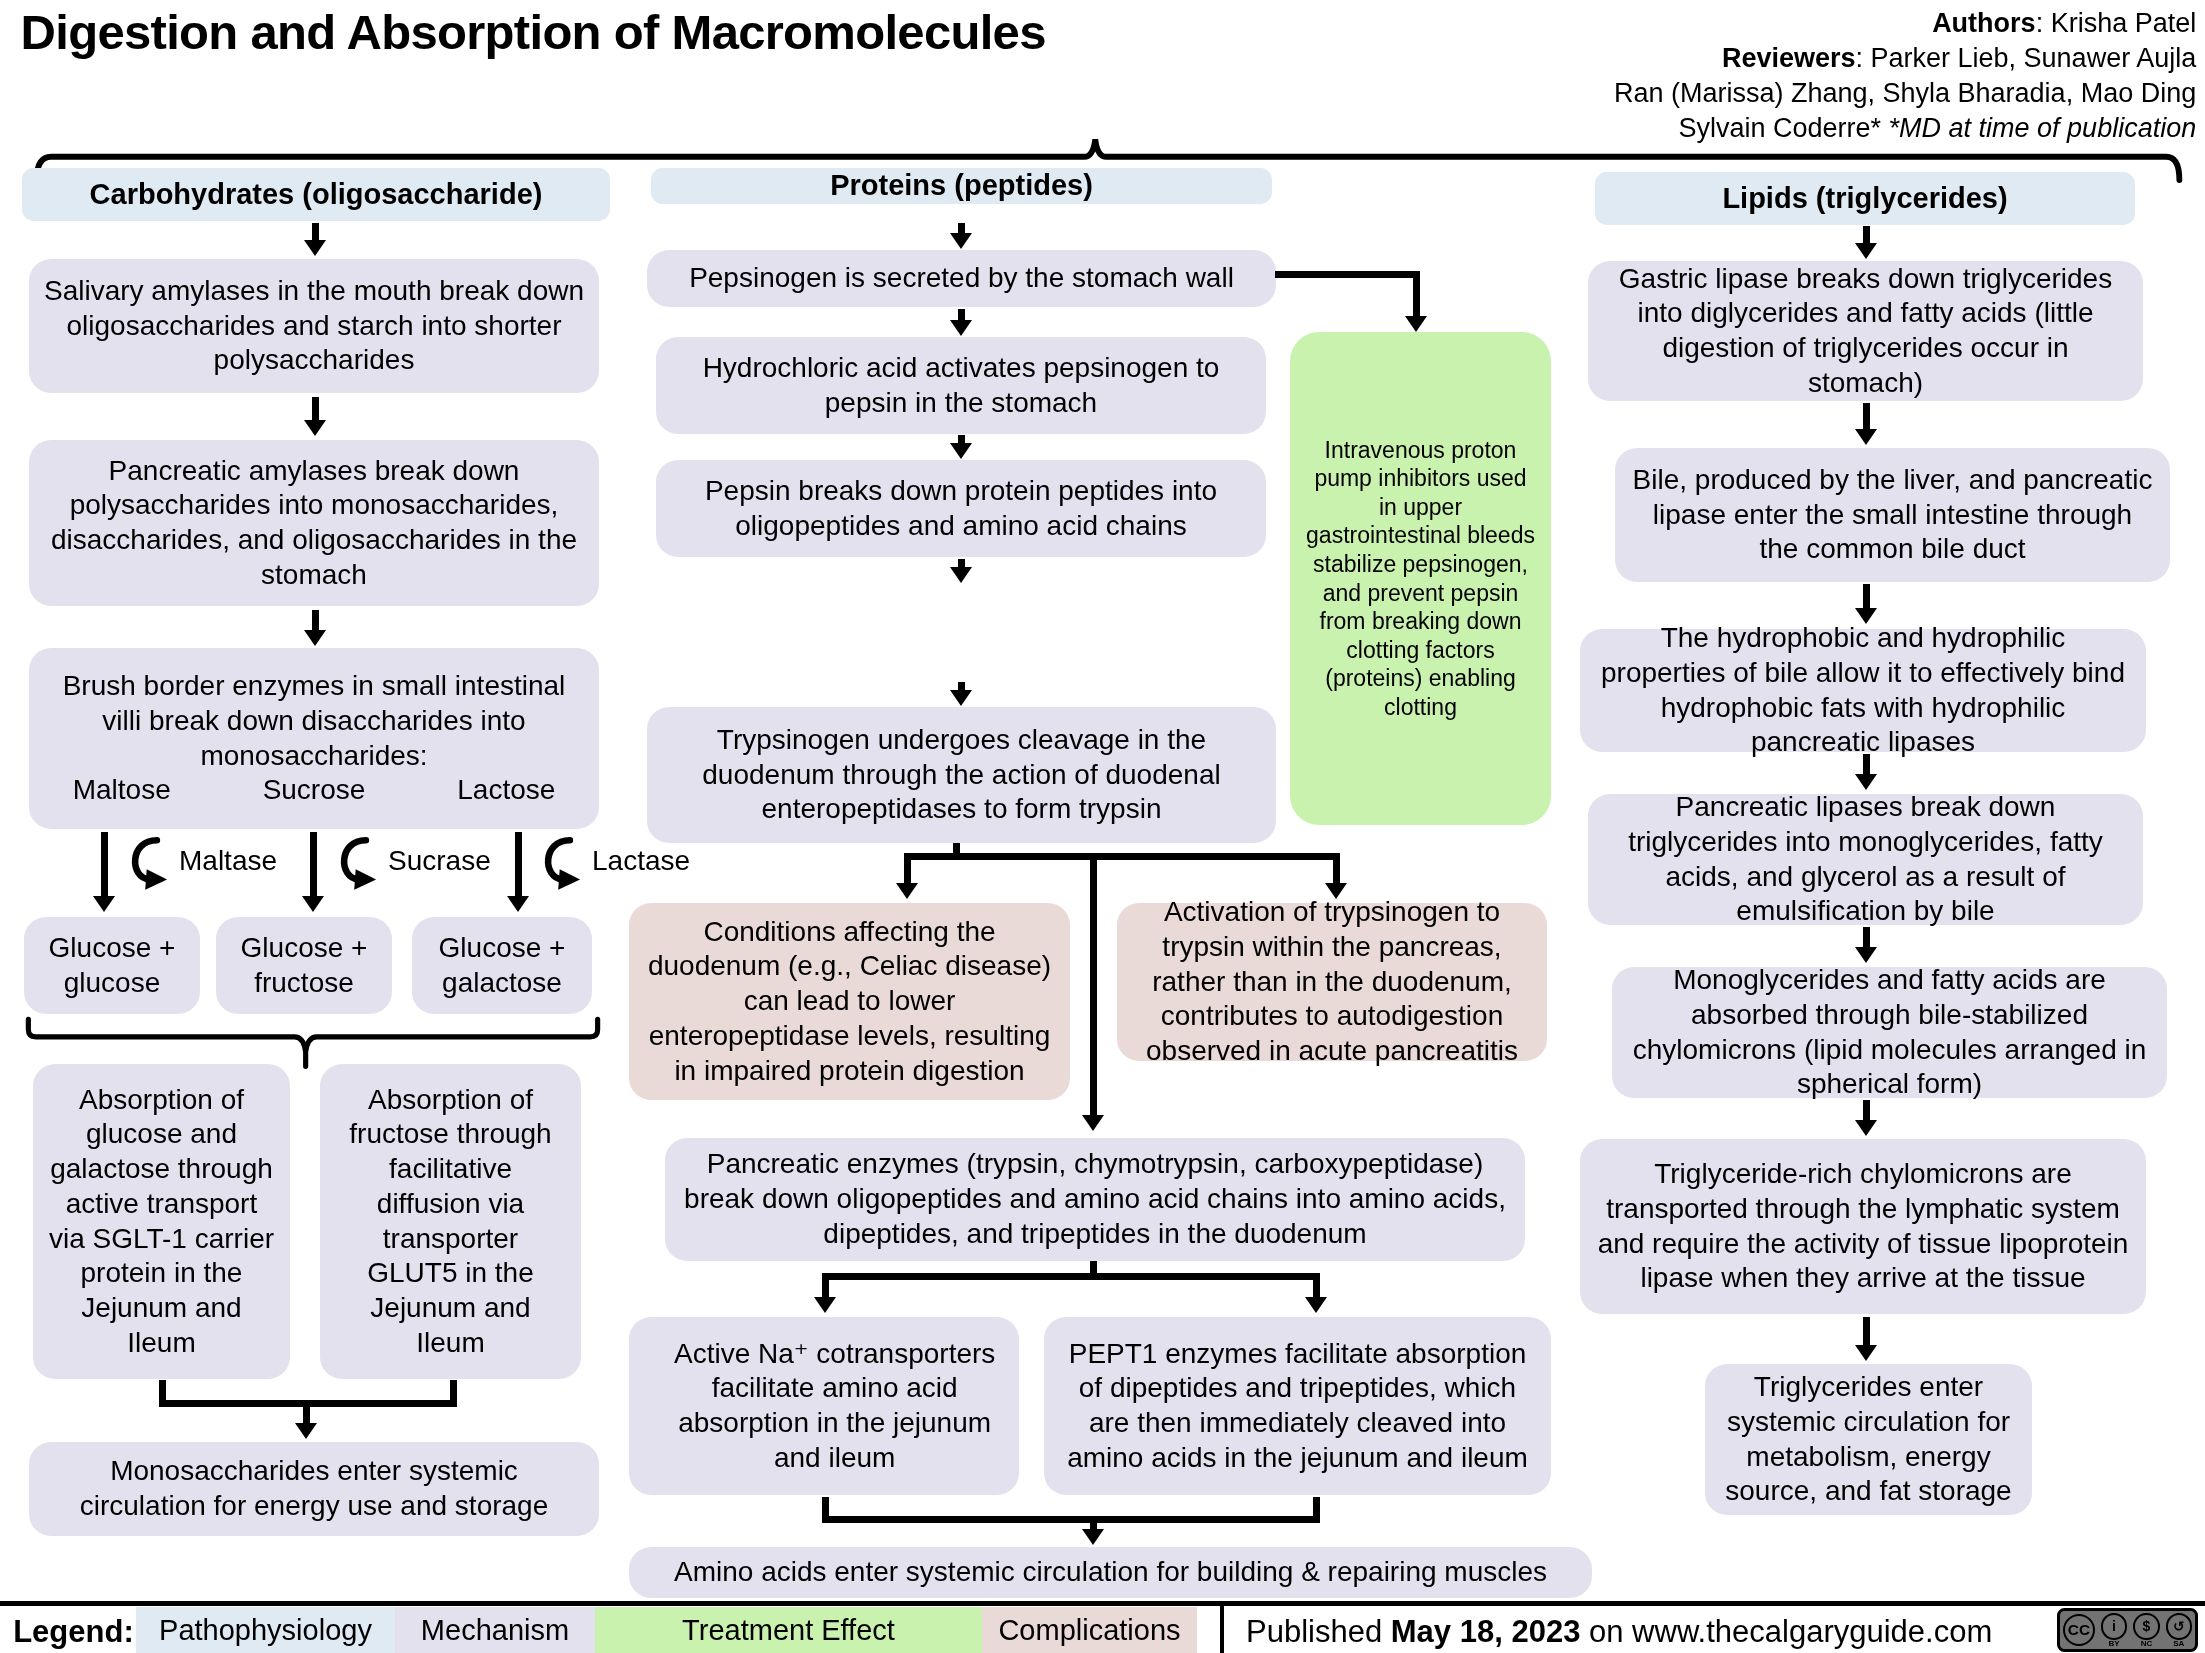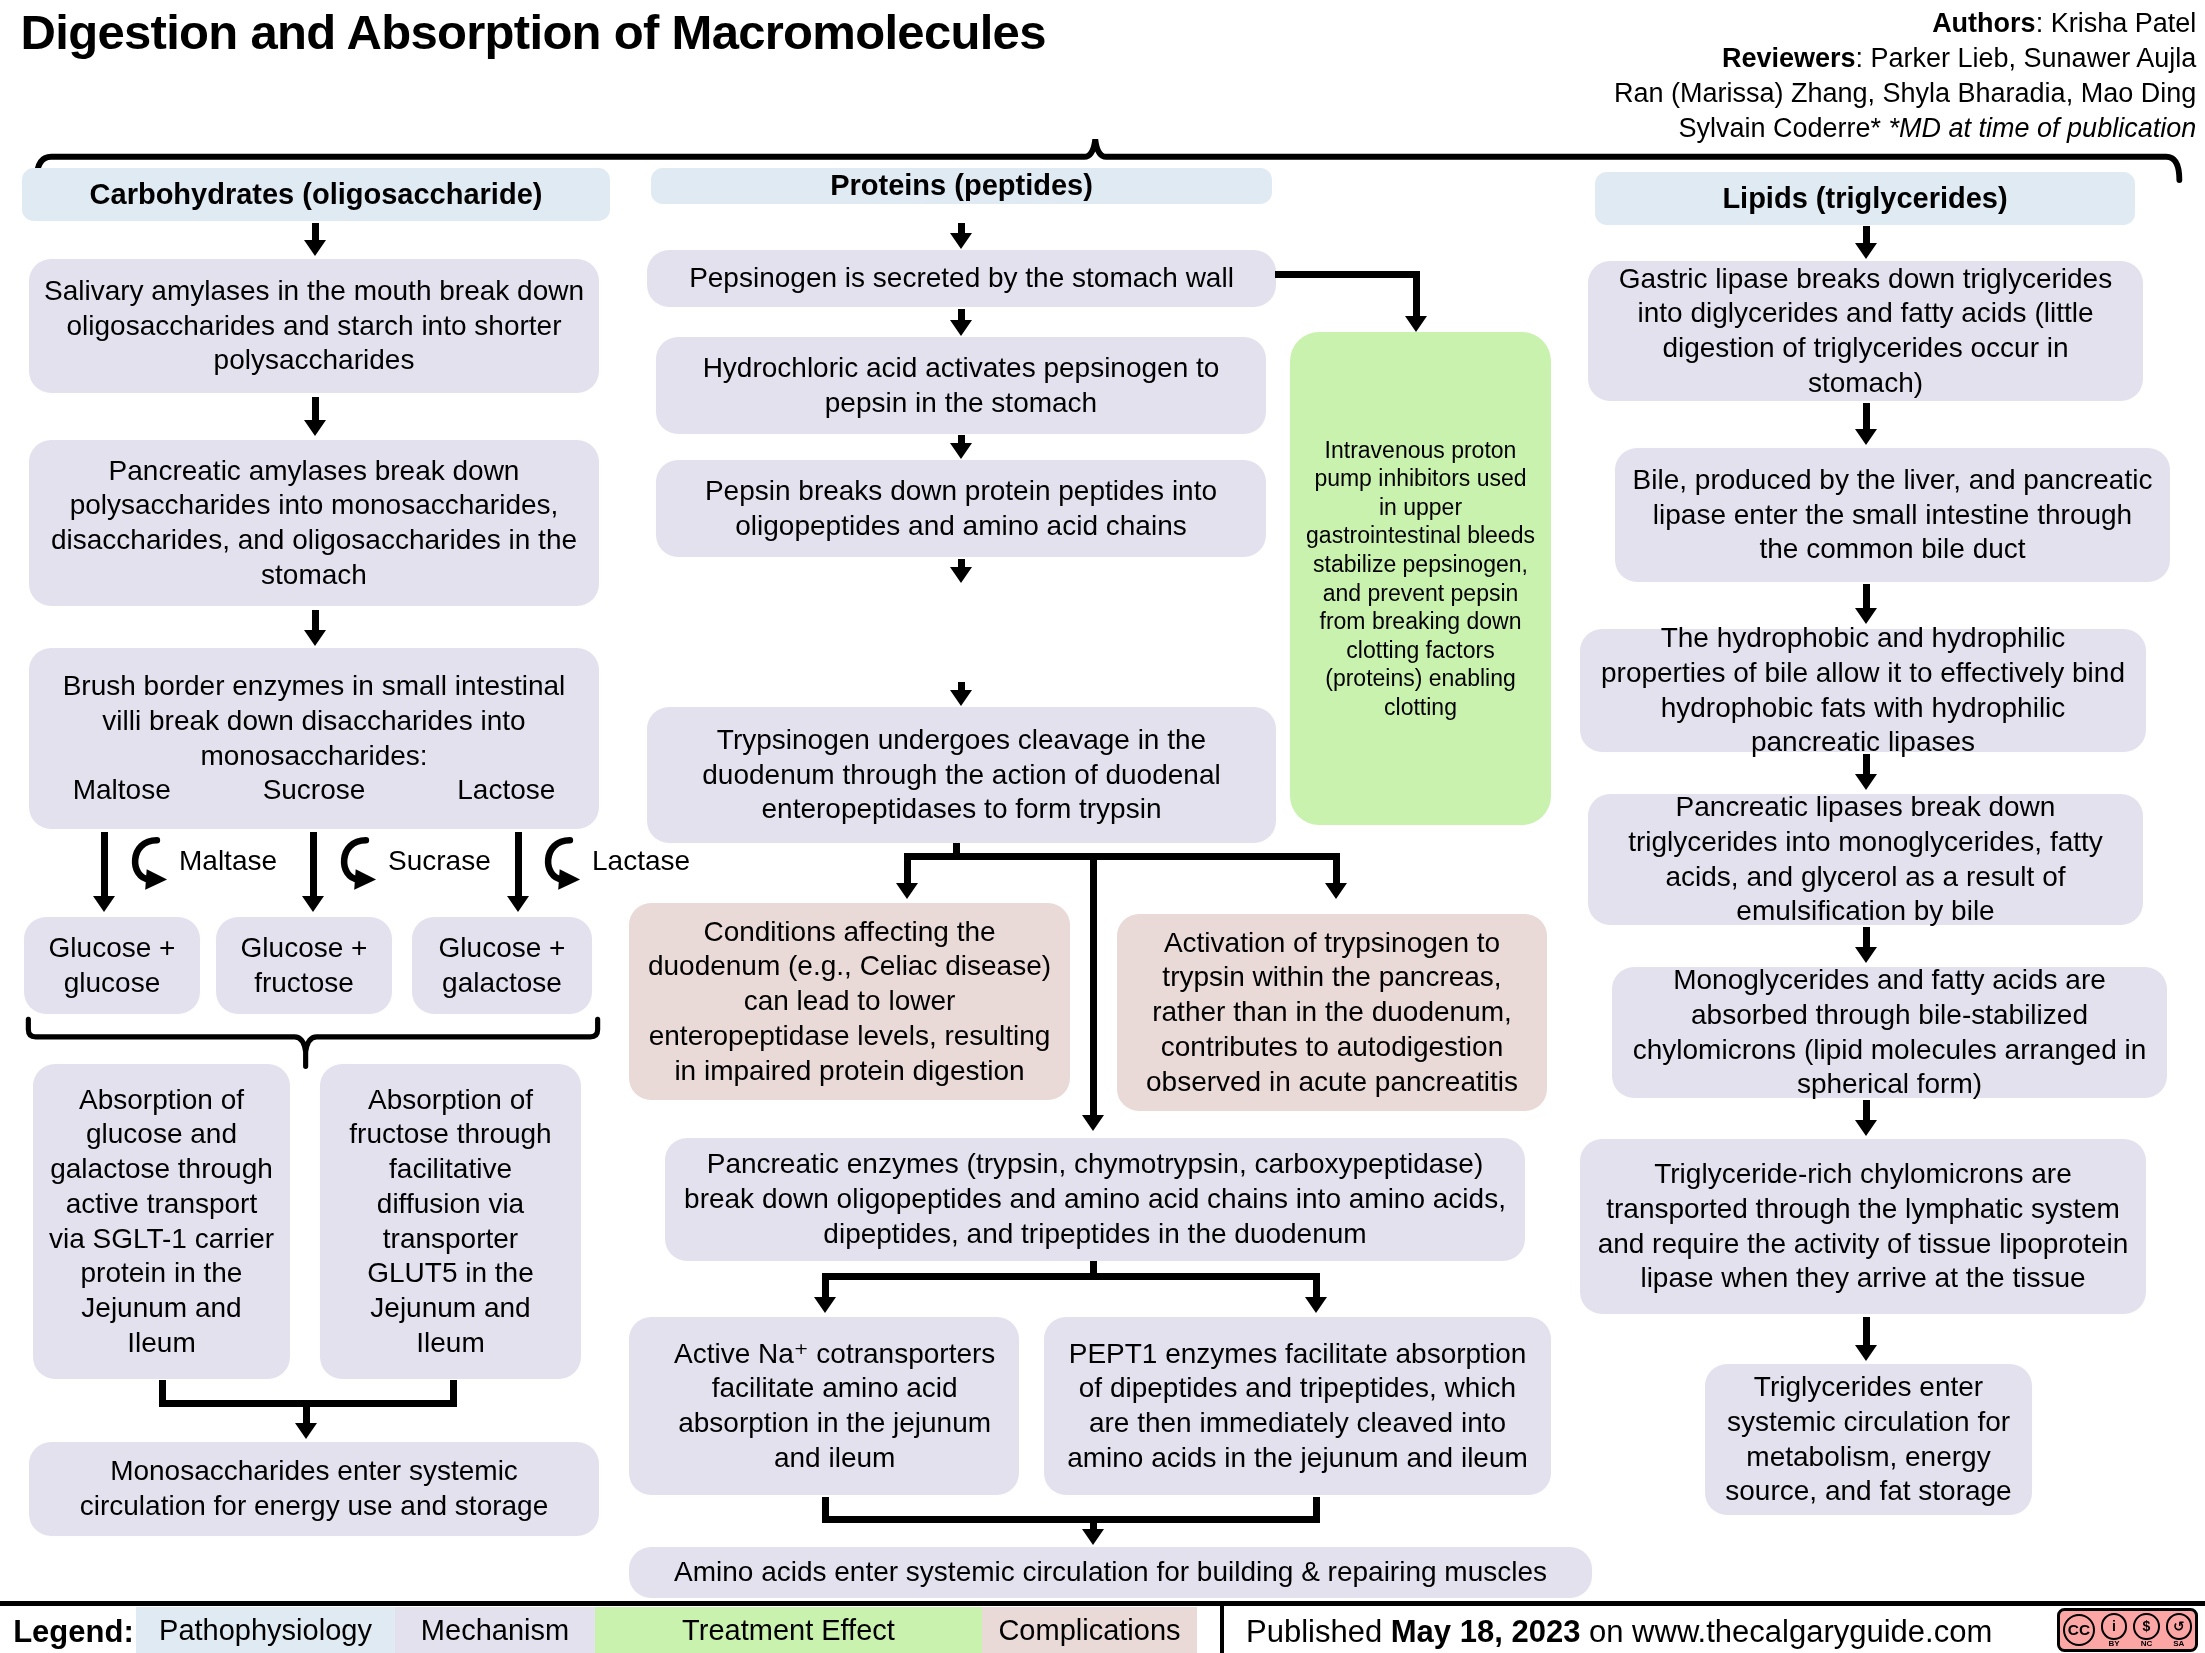--- a/index.html
+++ b/index.html
@@ -24,21 +24,21 @@
   .lh{position:absolute;height:6.6px;background:#000;}
   .enzlabel{position:absolute;font-size:28px;}
   .sugar-row{display:flex;width:100%;justify-content:space-between;padding:0 29px;box-sizing:border-box;}
   .legend-bar{position:absolute;left:0;top:1601px;width:2205px;height:53px;}
   .legend-rule{position:absolute;left:0;top:0;width:2205px;height:5.1px;background:#000;}
   .legend-label{position:absolute;left:13.2px;top:13.2px;font-size:31px;font-weight:bold;}
   .swatch{position:absolute;top:5.9px;height:47px;display:flex;align-items:center;justify-content:center;font-size:29px;}
   .legend-divider{position:absolute;top:5.1px;height:48px;width:3.7px;background:#000;left:1220px;}
   .published{position:absolute;left:1246px;top:13.2px;font-size:31px;}
   .ccbadge{position:absolute;left:2057px;top:7.4px;width:141px;height:44px;border:3.7px solid #000;border-radius:7.4px;
-           box-sizing:border-box;display:flex;align-items:center;justify-content:space-around;background:#fca5a5;padding:0 0;}
+           box-sizing:border-box;display:flex;align-items:center;justify-content:space-around;background:#737373;padding:0 0;}
   .cc-circle{width:26.5px;height:26.5px;border:2.9px solid #000;border-radius:50%;display:flex;align-items:center;
              justify-content:center;font-size:14px;font-weight:bold;box-sizing:border-box;}
   .cc-col{display:flex;flex-direction:column;align-items:center;}
   .cc-sub{font-size:8px;font-weight:bold;line-height:1;}
   svg{position:absolute;overflow:visible;}
 </style>
 </head>
 <body>
 
 <div id="canvas">
@@ -130,21 +130,21 @@
 
   <div class="box mech" style="left:647px;top:707px;width:629px;height:136px;">Trypsinogen undergoes cleavage in the duodenum through the action of duodenal enteropeptidases to form trypsin</div>
 
   <div class="lv" style="left:953px;top:843px;height:16px;"></div>
   <div class="lh" style="left:904px;top:853px;width:435px;"></div>
   <div class="arr" style="left:904px;top:853px;height:31px;"></div>
   <div class="arr" style="left:1333px;top:853px;height:31px;"></div>
   <div class="arr" style="left:1090px;top:853px;height:263px;"></div>
 
   <div class="box comp" style="left:629px;top:903px;width:441px;height:197px;">Conditions affecting the duodenum (e.g., Celiac disease) can lead to lower enteropeptidase levels, resulting in impaired protein digestion</div>
-  <div class="box comp" style="left:1117px;top:903px;width:430px;height:197px;margin-top:11px;">Activation of trypsinogen to trypsin within the pancreas, rather than in the duodenum, contributes to autodigestion observed in acute pancreatitis</div>
+  <div class="box comp" style="left:1117px;top:903px;width:430px;height:158px;">Activation of trypsinogen to trypsin within the pancreas, rather than in the duodenum, contributes to autodigestion observed in acute pancreatitis</div>
 
   <div class="box mech" style="left:665px;top:1138px;width:860px;height:123px;">Pancreatic enzymes (trypsin, chymotrypsin, carboxypeptidase) break down oligopeptides and amino acid chains into amino acids, dipeptides, and tripeptides in the duodenum</div>
 
   <div class="lv" style="left:1090px;top:1261px;height:17.6px;"></div>
   <div class="lh" style="left:822px;top:1273px;width:498px;"></div>
   <div class="arr" style="left:822px;top:1273px;height:25px;"></div>
   <div class="arr" style="left:1313px;top:1273px;height:25px;"></div>
 
   <div class="box mech" style="left:629px;top:1317px;width:390px;height:178px;padding-left:36px;">Active Na⁺ cotransporters facilitate amino acid absorption in the jejunum and ileum</div>
   <div class="box mech" style="left:1044px;top:1317px;width:507px;height:178px;">PEPT1 enzymes facilitate absorption of dipeptides and tripeptides, which are then immediately cleaved into amino acids in the jejunum and ileum</div>

